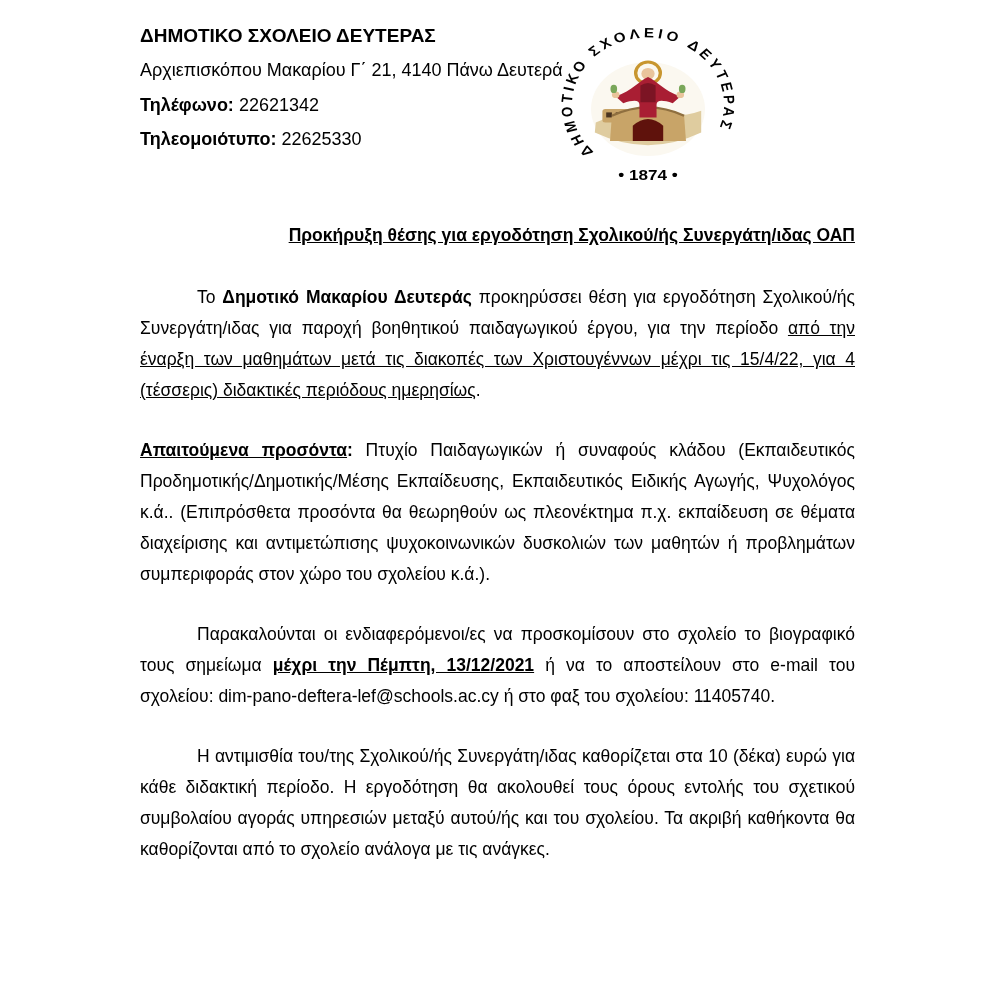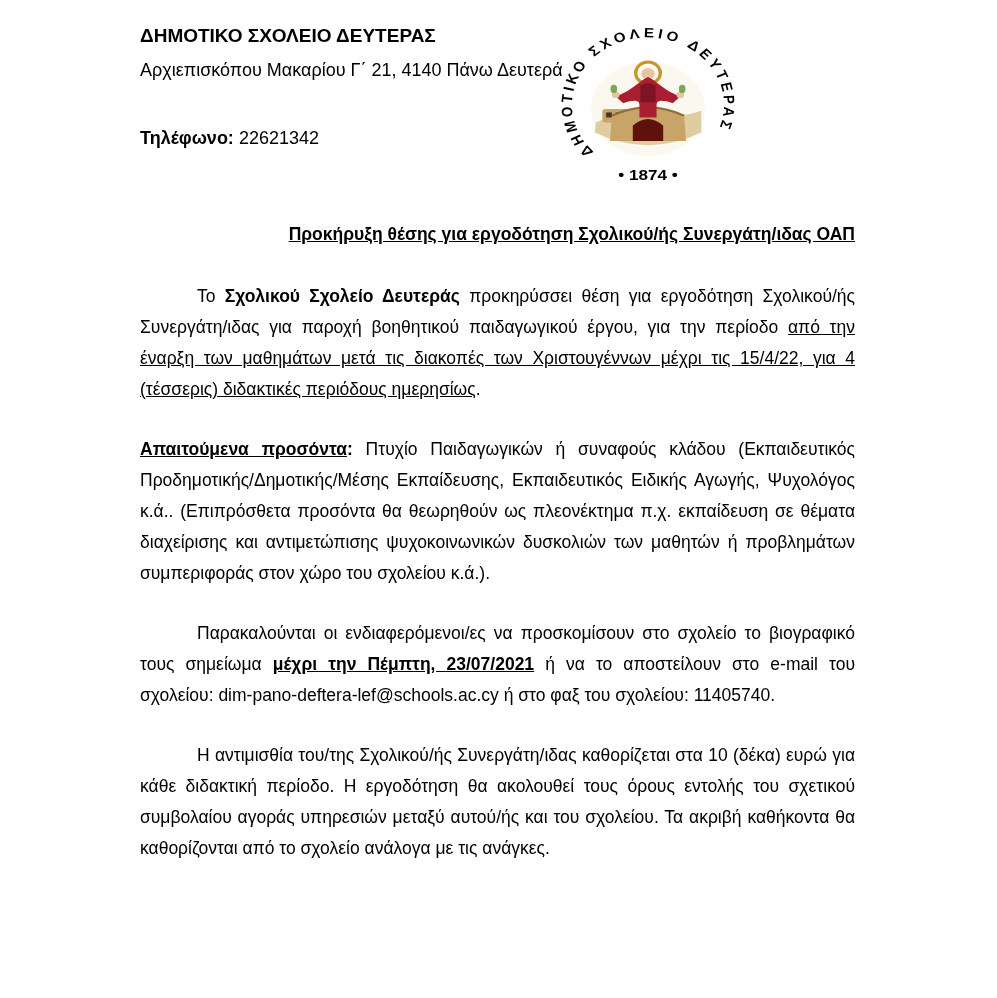--- a/index.html
+++ b/index.html
@@ -14,21 +14,21 @@
     height: 998px;
     box-sizing: border-box;
     padding: 18px 142px 0 140px;
     background: #ffffff;
     overflow: hidden;
   }
   
   .letterhead { position: relative; }
   .school-name  { font-size: 19px;   font-weight: bold; line-height: 35px; }
   .address-line { font-size: 18px;   line-height: 35px; }
-  .contact-line { font-size: 18px;   line-height: 34px; margin-top: 33px; }
+  .contact-line { font-size: 18px;   line-height: 34px; }
   .contact-line .lbl { font-weight: bold; margin-right: 5px; }
   
   .logo-wrap {
     position: absolute;
     top: 2px;
     right: 112px;
     width: 190px;
     height: 168px;
   }
   .logo-wrap svg { display: block; }
@@ -56,20 +56,23 @@
 <body>
 
 <div class="page">
 
   <header class="letterhead">
     <div class="school-name">ΔΗΜΟΤΙΚΟ ΣΧΟΛΕΙΟ ΔΕΥΤΕΡΑΣ</div>
     <div class="address-line">Αρχιεπισκόπου Μακαρίου Γ΄ 21, 4140 Πάνω Δευτερά</div>
     <div class="contact-line">
       <span class="lbl">Τηλέφωνο:</span><span>22621342</span>
     </div>
+    <div class="contact-line">
+      <span class="lbl">Τηλεομοιότυπο:</span><span>22625330</span>
+    </div>
 
     <div class="logo-wrap">
       <svg width="190" height="168" viewBox="0 0 200 200" preserveAspectRatio="none">
         <defs>
           <path id="arcPath" d="M 43,157 A 80,80 0 1 1 157,157" fill="none"></path>
         </defs>
 
         <ellipse cx="100" cy="106" rx="60" ry="56" fill="#fbf8f0"></ellipse>
         <path d="M45,122 Q70,108 100,112 Q135,117 156,108 L156,134 Q100,164 44,134 Z" fill="#dfcc9f"></path>
 
@@ -94,19 +97,19 @@
           <textPath href="#arcPath" startOffset="0">ΔΗΜΟΤΙΚΟ ΣΧΟΛΕΙΟ ΔΕΥΤΕΡΑΣ</textPath>
         </text>
         <text x="100" y="190" text-anchor="middle" font-size="18" font-weight="bold" fill="#000000">• 1874 •</text>
       </svg>
     </div>
   </header>
 
   <h1 class="doc-title">Προκήρυξη θέσης για εργοδότηση Σχολικού/ής Συνεργάτη/ιδας ΟΑΠ</h1>
 
   <main class="doc-body" id="body-paragraphs">
-      <p class="indent"><span>Το </span><span class="b">Σχολικού Σχολείο Δευτεράς</span><span> προκηρύσσει θέση για εργοδότηση Σχολικού/ής Συνεργάτη/ιδας για παροχή βοηθητικού παιδαγωγικού έργου, για την περίοδο </span><span class="u">από την έναρξη των μαθημάτων μετά τις διακοπές των Χριστουγέννων μέχρι τις 15/4/22, για 4 (τέσσερις)  διδακτικές περιόδους ημερησίως</span><span>.</span></p>
+      <p class="indent"><span>Το </span><span class="b">Δημοτικό Μακαρίου Δευτεράς</span><span> προκηρύσσει θέση για εργοδότηση Σχολικού/ής Συνεργάτη/ιδας για παροχή βοηθητικού παιδαγωγικού έργου, για την περίοδο </span><span class="u">από την έναρξη των μαθημάτων μετά τις διακοπές των Χριστουγέννων μέχρι τις 15/4/22, για 4 (τέσσερις)  διδακτικές περιόδους ημερησίως</span><span>.</span></p>
       <p><span class="b u">Απαιτούμενα προσόντα</span><span class="b">:</span><span> Πτυχίο Παιδαγωγικών ή συναφούς κλάδου (Εκπαιδευτικός Προδημοτικής/Δημοτικής/Μέσης Εκπαίδευσης, Εκπαιδευτικός Ειδικής Αγωγής, Ψυχολόγος κ.ά.. (Επιπρόσθετα προσόντα θα θεωρηθούν ως πλεονέκτημα π.χ. εκπαίδευση σε θέματα διαχείρισης και αντιμετώπισης ψυχοκοινωνικών δυσκολιών των μαθητών ή προβλημάτων συμπεριφοράς στον χώρο του σχολείου κ.ά.).</span></p>
-      <p class="indent"><span>Παρακαλούνται οι ενδιαφερόμενοι/ες να προσκομίσουν στο σχολείο το βιογραφικό τους σημείωμα </span><span class="b u">μέχρι την Πέμπτη, 23/07/2021</span><span> ή να το αποστείλουν στο e-mail του σχολείου: dim-pano-deftera-lef@schools.ac.cy ή στο φαξ του σχολείου: 11405740.</span></p>
+      <p class="indent"><span>Παρακαλούνται οι ενδιαφερόμενοι/ες να προσκομίσουν στο σχολείο το βιογραφικό τους σημείωμα </span><span class="b u">μέχρι την Πέμπτη, 13/12/2021</span><span> ή να το αποστείλουν στο e-mail του σχολείου: dim-pano-deftera-lef@schools.ac.cy ή στο φαξ του σχολείου: 11405740.</span></p>
       <p class="indent"><span>Η αντιμισθία του/της Σχολικού/ής Συνεργάτη/ιδας καθορίζεται στα 10 (δέκα) ευρώ για κάθε διδακτική περίοδο. Η εργοδότηση θα ακολουθεί τους όρους εντολής του σχετικού συμβολαίου αγοράς υπηρεσιών μεταξύ αυτού/ής και του σχολείου. Τα ακριβή καθήκοντα θα καθορίζονται από το σχολείο ανάλογα με τις ανάγκες.</span></p>
     </main>
 
 </div>
 
 </body></html>

